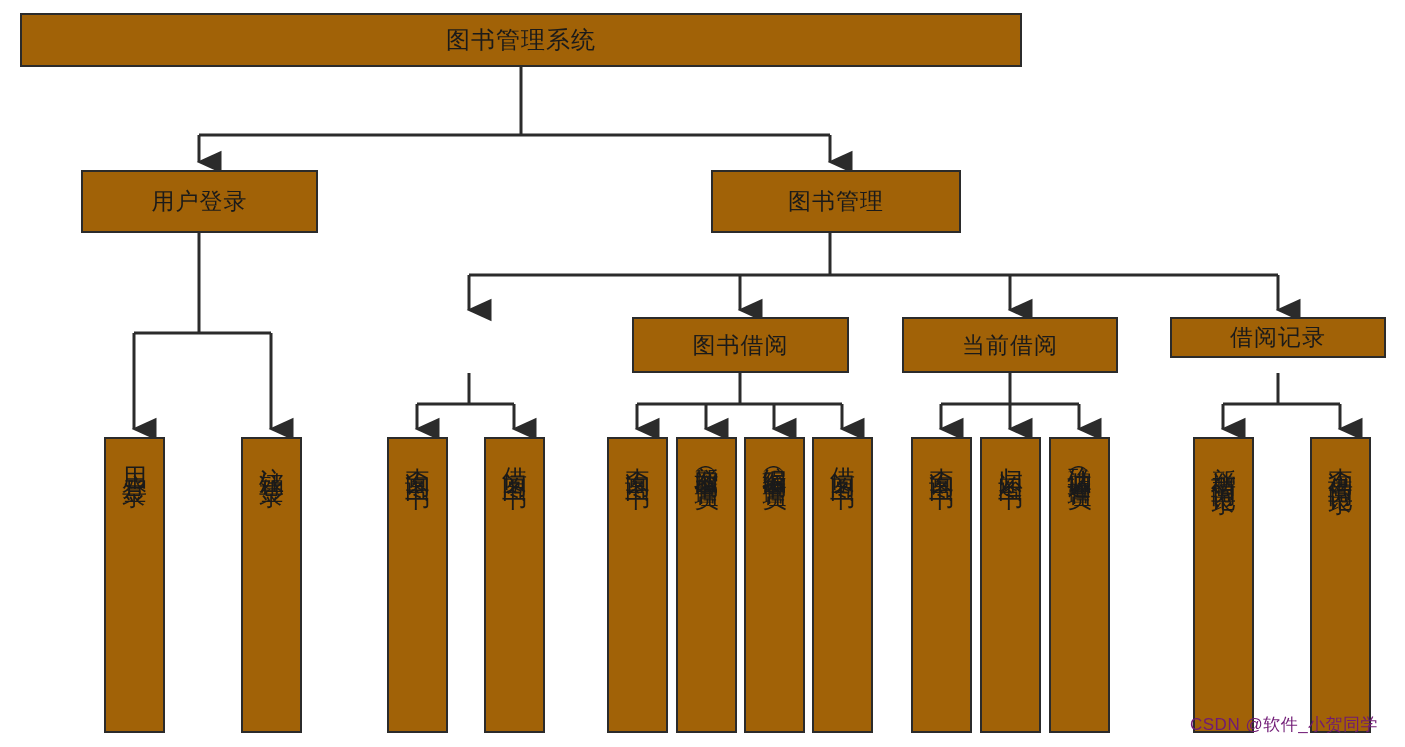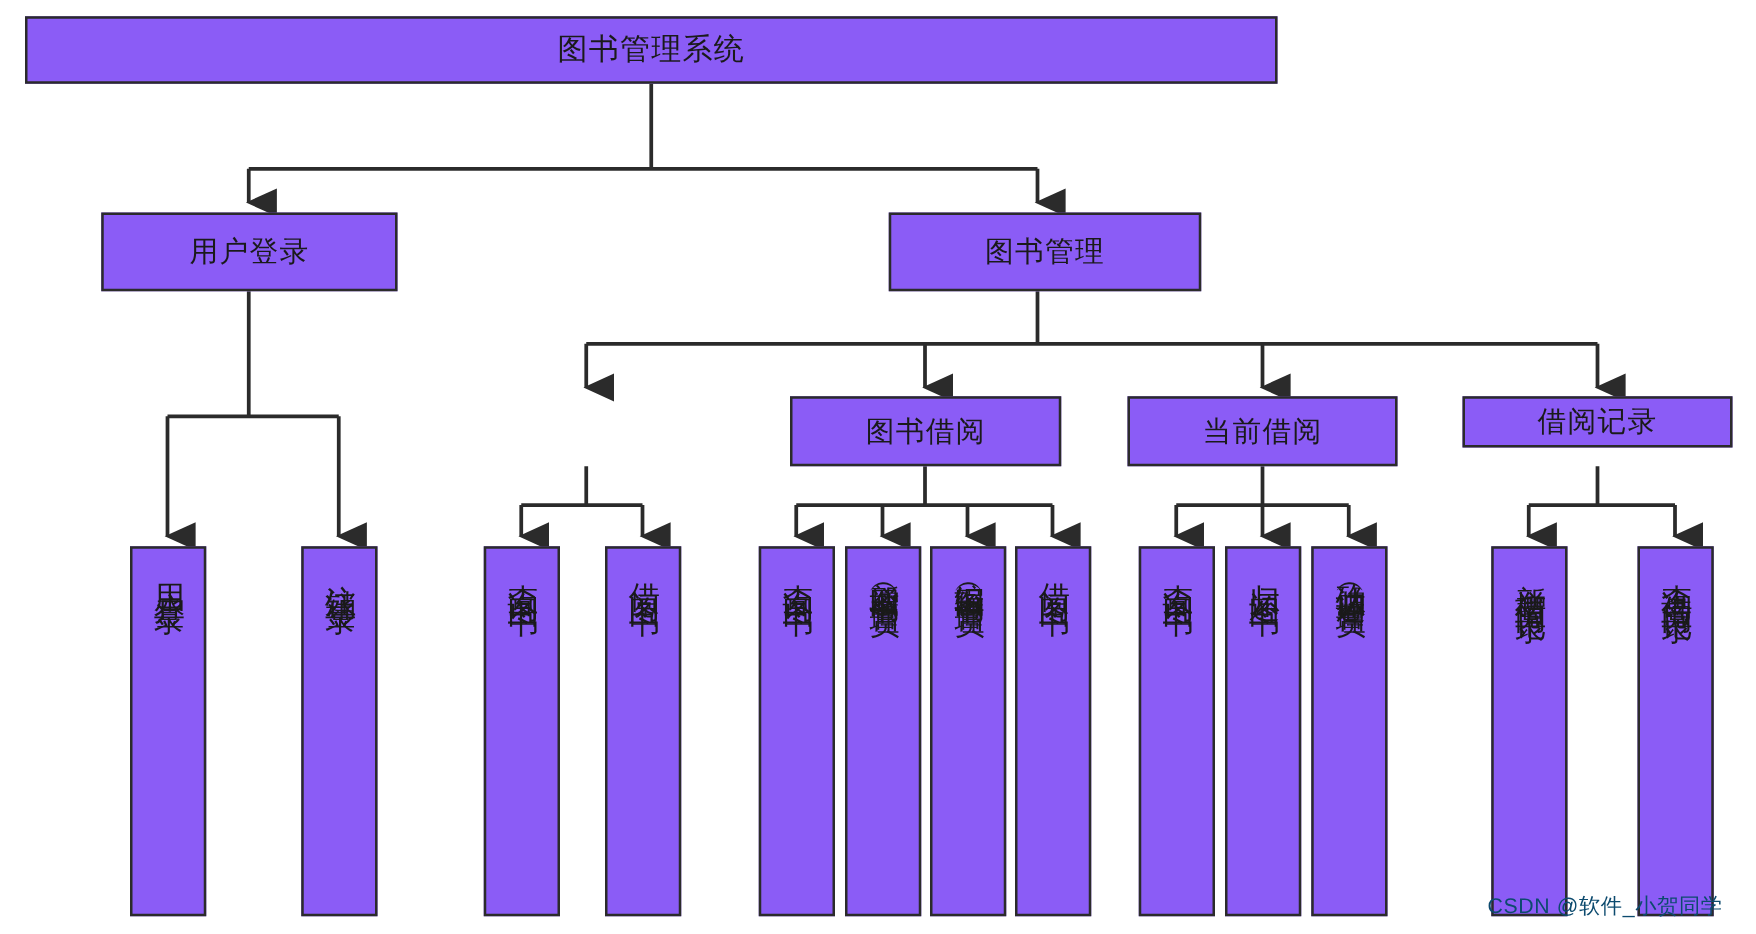--- a/index.html
+++ b/index.html
@@ -10,21 +10,21 @@
     font-family:"Liberation Sans","DejaVu Sans",sans-serif;
     overflow:hidden;
     position:relative;
   }
   #stage{position:absolute;left:0;top:0;width:1405px;height:747px;}
   svg.edges{position:absolute;left:0;top:0;width:1405px;height:747px;pointer-events:none;}
 
   .node{
     position:absolute;
     box-sizing:border-box;
-    background:#8b5cf6;
+    background:#a16207;
     border:2.5px solid #2b2b2b;
     display:flex;
     align-items:center;
     justify-content:center;
     color:#1a1a1a;
   }
   .node .lbl{
     display:block;
     text-align:center;
     line-height:1.08;
@@ -49,21 +49,21 @@
     white-space:normal;
     max-height:282px;
   }
   .node.v.tall .lbl{max-height:288px;letter-spacing:3px;font-size:24px;}
   .node.v.mid .lbl{letter-spacing:5px;}
 
   #watermark{
     position:absolute;
     left:1190px;top:713px;
     font-size:17px;
-    color:#0c4a6e;
+    color:#701a75;
     letter-spacing:0.5px;
     white-space:nowrap;
     font-family:"Liberation Sans","DejaVu Sans",sans-serif;
   }
 </style>
 </head>
 <body>
 
 <div id="stage">
 

